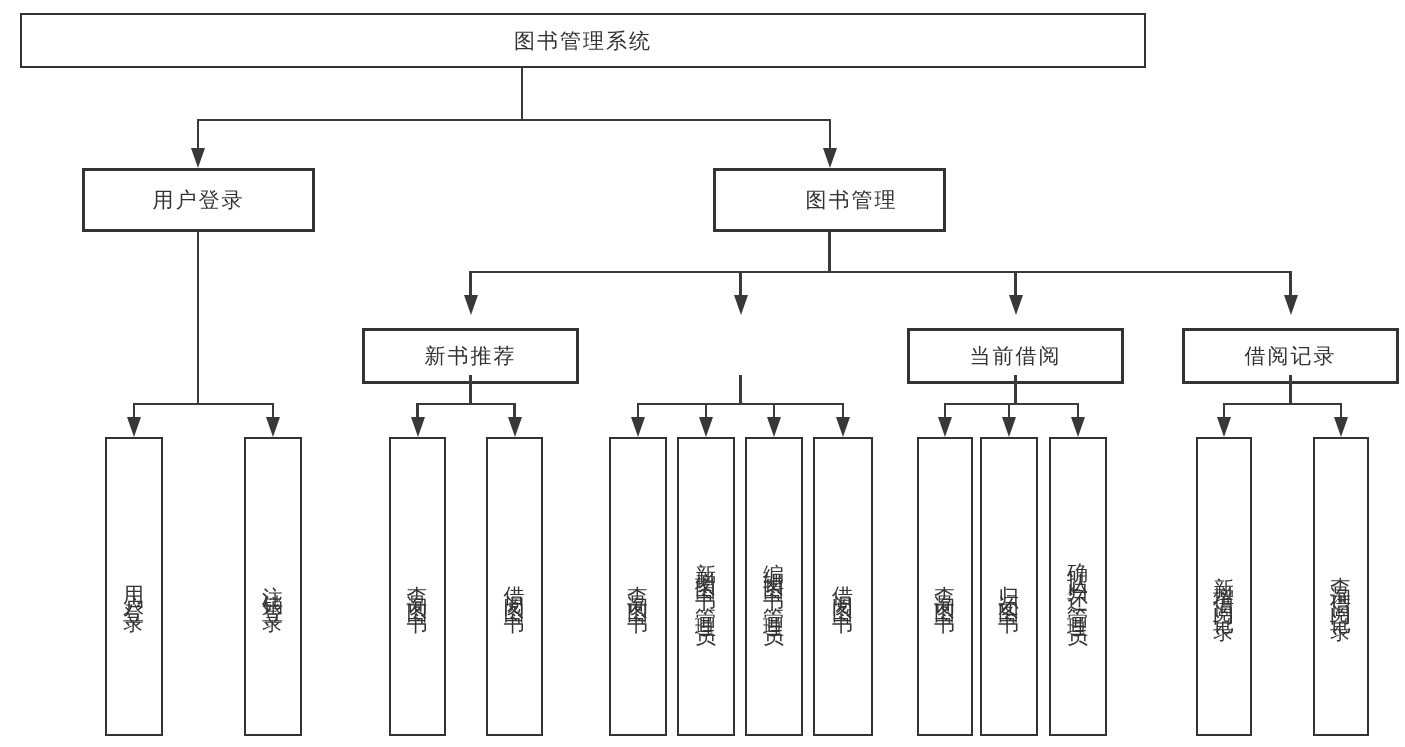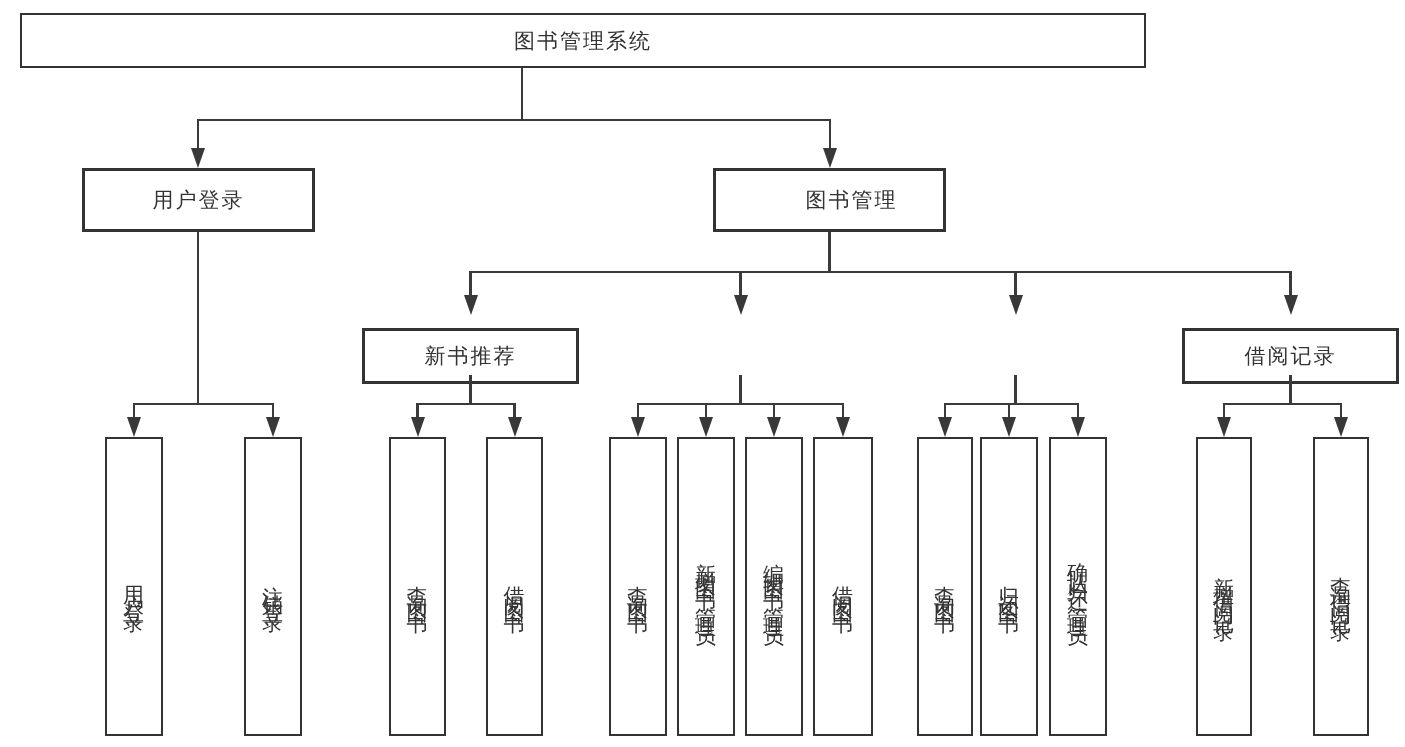--- a/index.html
+++ b/index.html
@@ -72,20 +72,23 @@
 
   <div class="node l1 lvl" style="left:82px;">
     <span>用户登录</span>
   </div>
   <div class="node l1 lvl" style="left:713px;padding-left:44px;">
     <span>图书管理</span>
   </div>
 
   <div class="node l2 lvl" style="left:362px;">
     <span>新书推荐</span>
+  </div>
+  <div class="node l2 lvl" style="left:907px;">
+    <span>当前借阅</span>
   </div>
   <div class="node l2 lvl" style="left:1182px;">
     <span>借阅记录</span>
   </div>
 
   <div class="node leaf" style="left:105px;">
     <span class="vtext">用户登录</span>
   </div>
   <div class="node leaf" style="left:244px;">
     <span class="vtext">注销登录</span>

